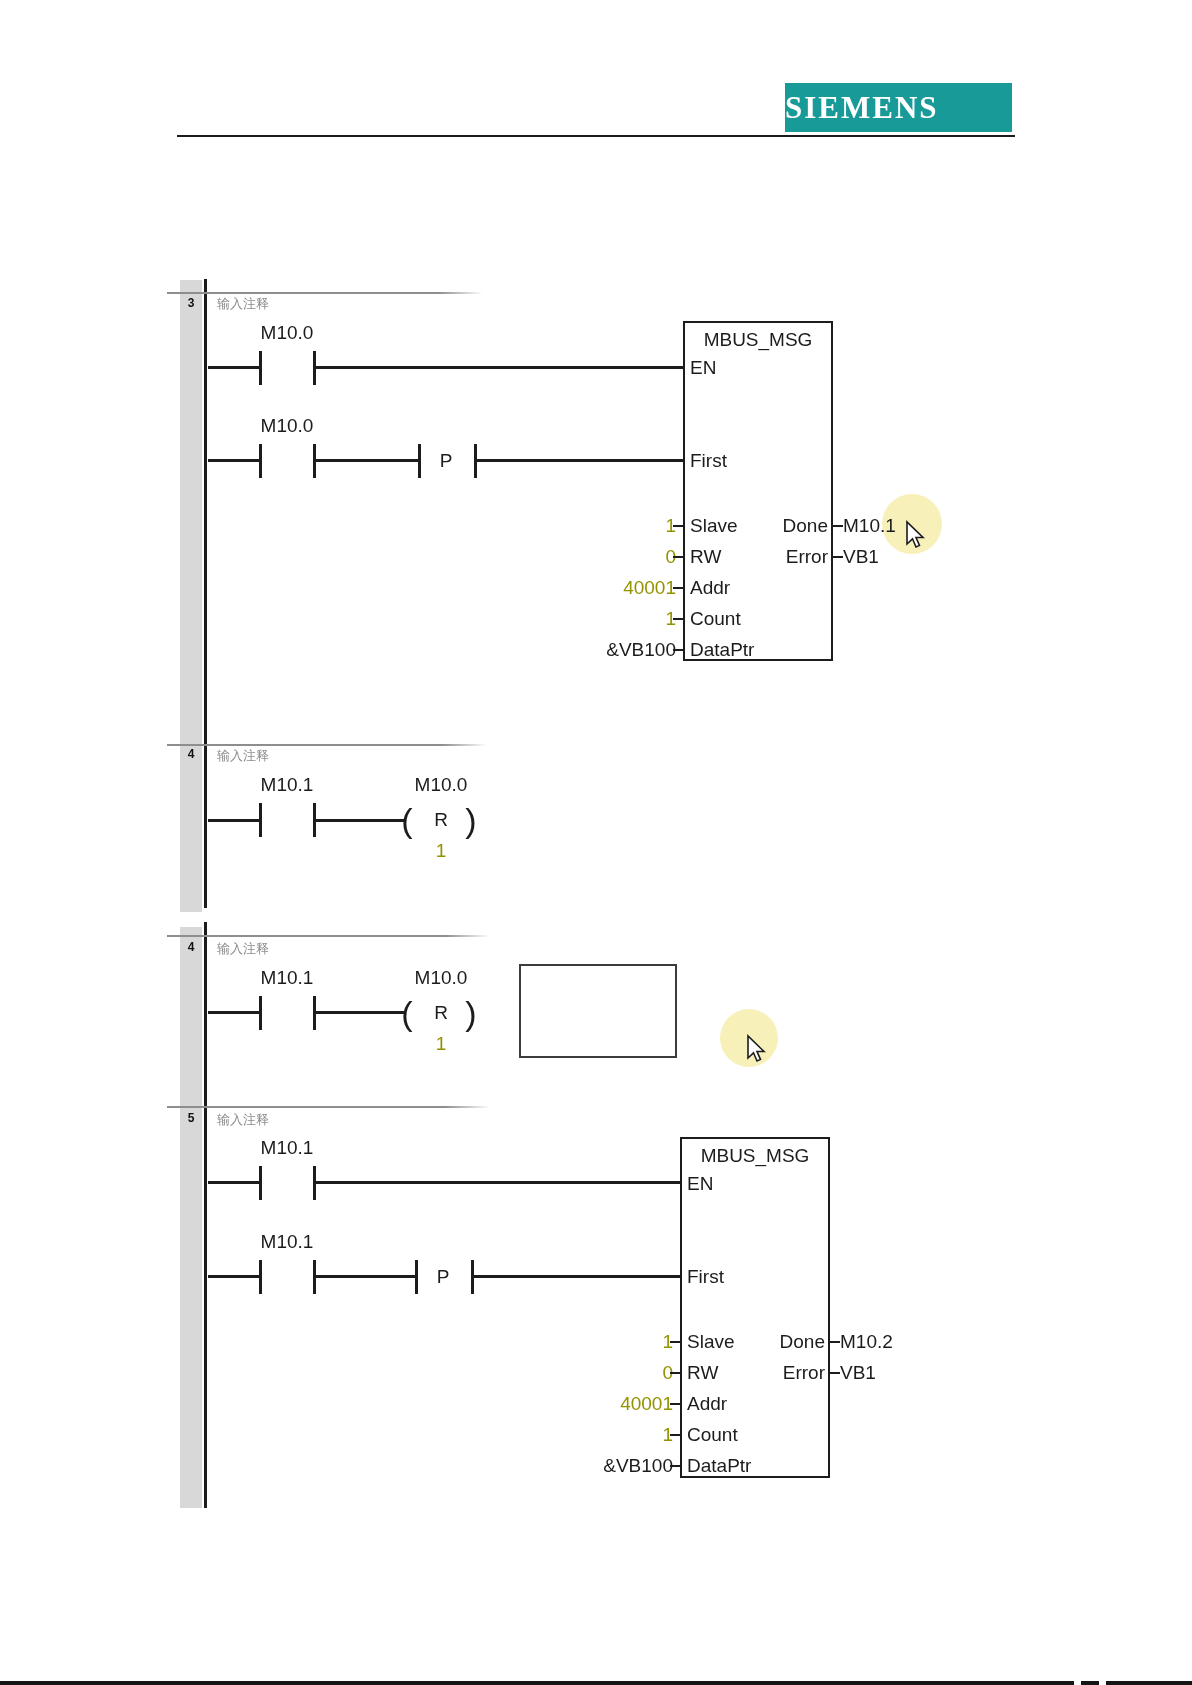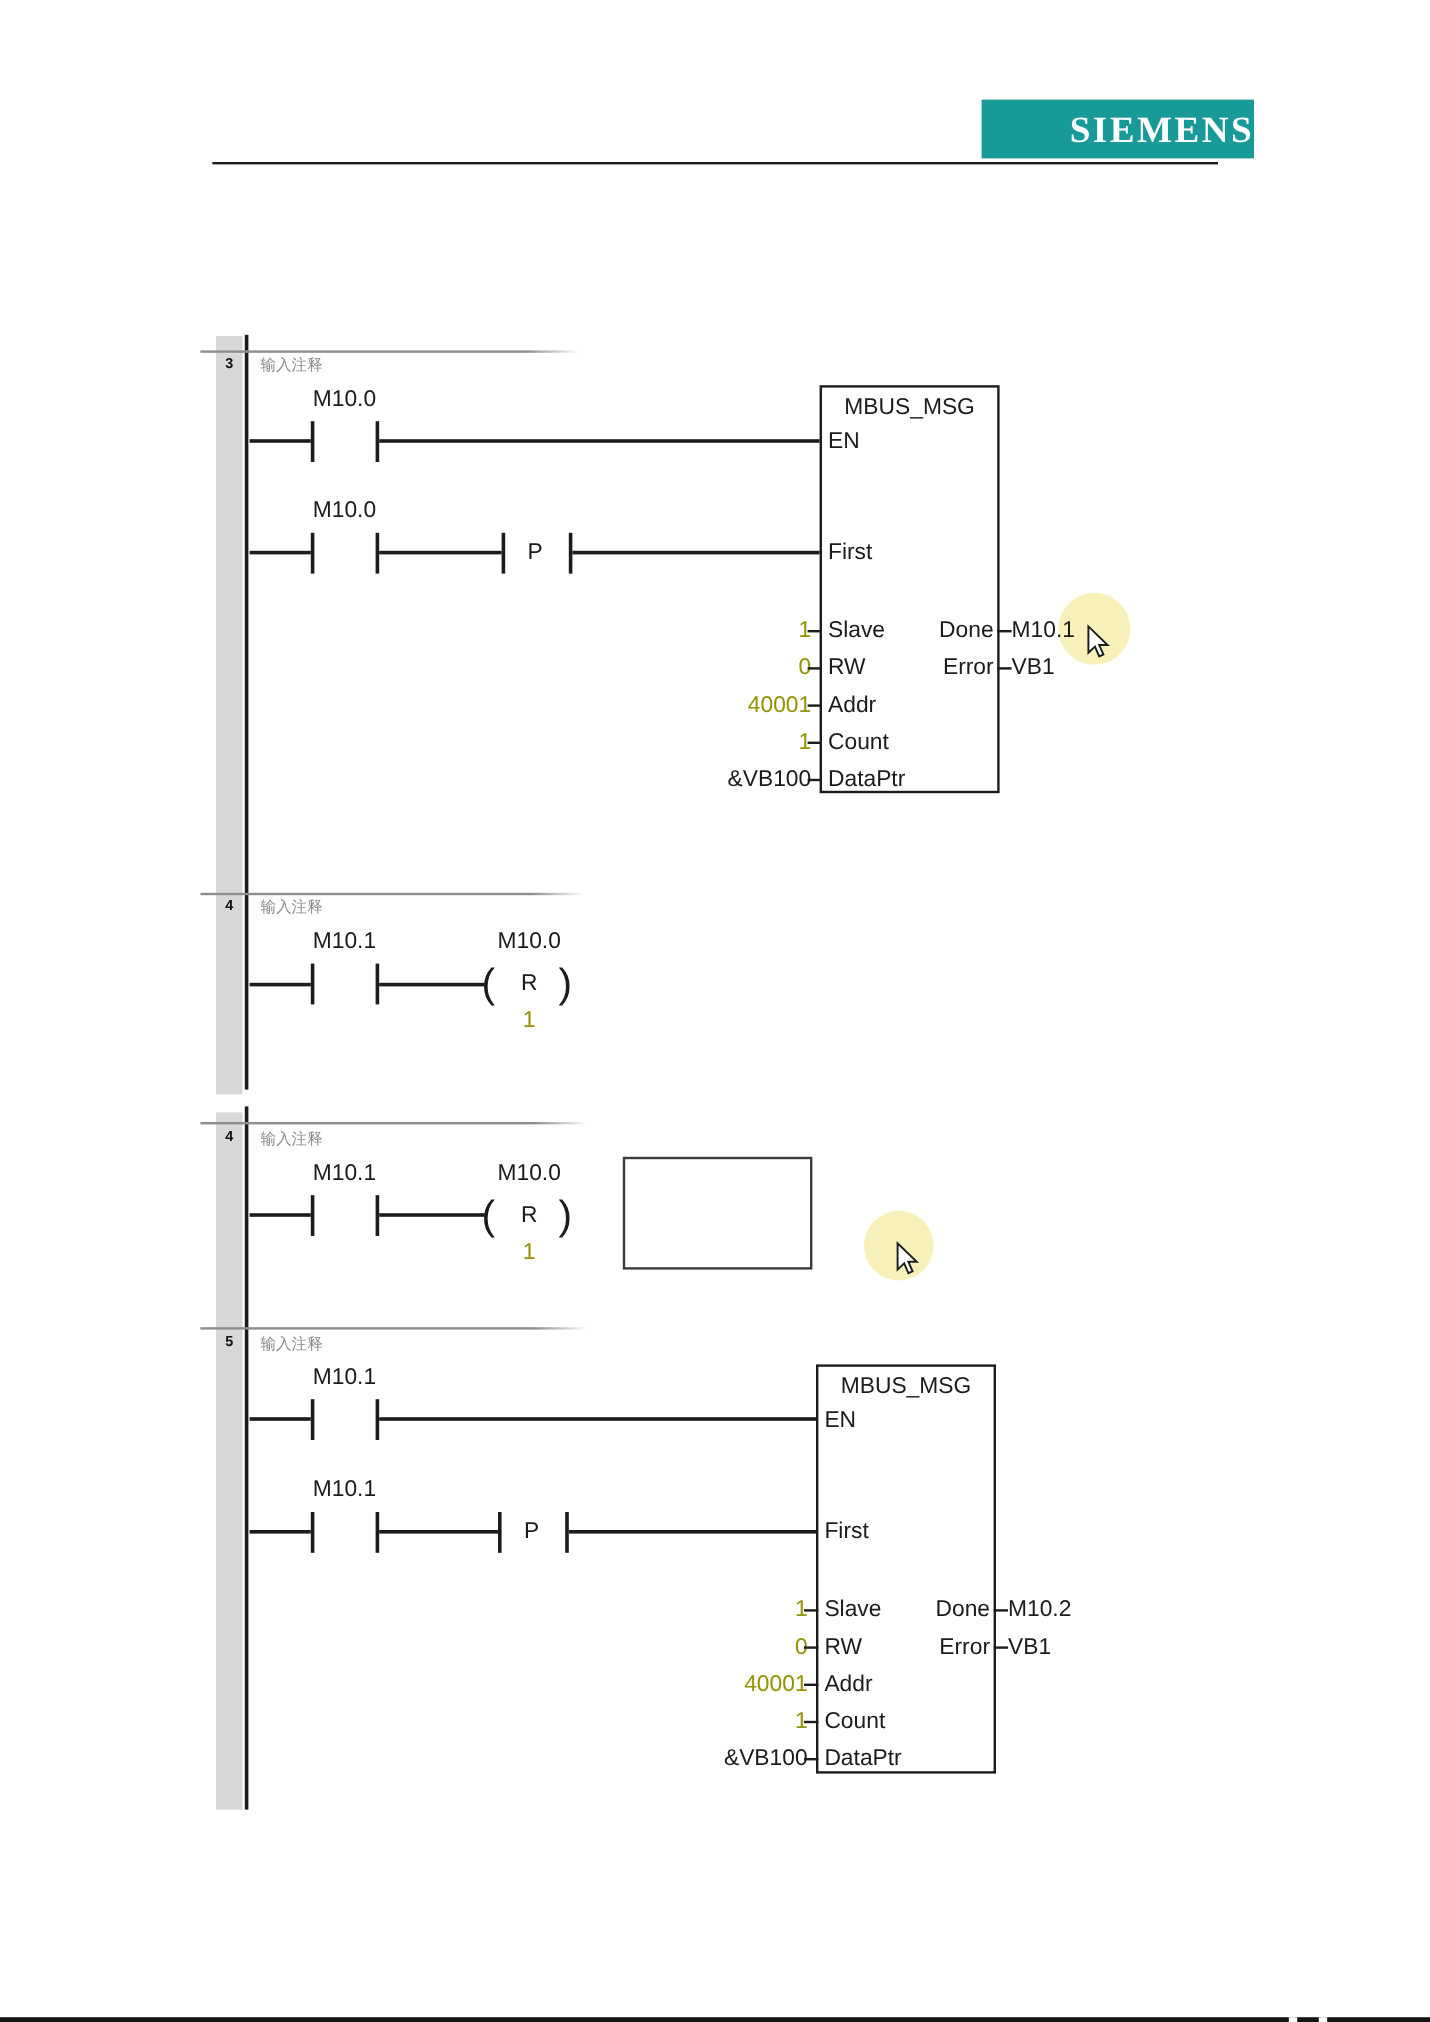--- a/index.html
+++ b/index.html
@@ -13,21 +13,21 @@
   .hl2{position:absolute;height:2px;background:#1c1c1c;}
   .vb{position:absolute;width:3px;background:#1c1c1c;}
   .sep{position:absolute;height:2px;background:linear-gradient(to right,#8e8e8e 86%,rgba(142,142,142,0));}
   .sidebar{position:absolute;left:180px;width:22px;background:#d8d8d8;}
   .netnum{position:absolute;left:180px;width:22px;text-align:center;font-size:12px;font-weight:bold;color:#111;height:14px;line-height:14px;}
   .cmt{position:absolute;font-size:13px;color:#8c8c8c;height:16px;line-height:16px;white-space:nowrap;}
   .blk{position:absolute;box-sizing:border-box;border:2px solid #1c1c1c;background:#ffffff;}
   .circle{position:absolute;border-radius:50%;background:#f6efad;opacity:0.85;}
   .rect-empty{position:absolute;box-sizing:border-box;border:2px solid #3c3c3c;background:#ffffff;}
   .paren{position:absolute;font-size:34px;font-weight:400;height:40px;line-height:40px;color:#1c1c1c;}
-  .logo{position:absolute;left:818px;top:83px;width:227px;height:49px;text-align:right;line-height:49px;
+  .logo{position:absolute;left:785px;top:83px;width:227px;height:49px;text-align:left;line-height:49px;
         font-family:"Liberation Serif",serif;font-weight:bold;font-size:31px;letter-spacing:2px;color:#ffffff;}
   .headline{position:absolute;left:177px;top:135px;width:838px;height:2px;background:#1a1a1a;}
   .botbar{position:absolute;left:0;top:1681px;width:1192px;height:4px;background:#151515;}
   .notch{position:absolute;top:1681px;width:7px;height:4px;background:#ffffff;}
   .cursor{position:absolute;width:24px;height:30px;}
 </style>
 </head>
 <body>
 
 <div class="page">

